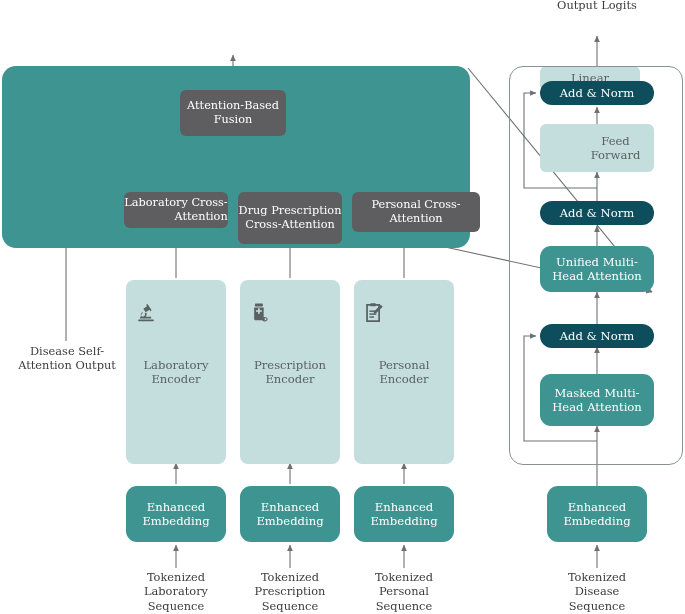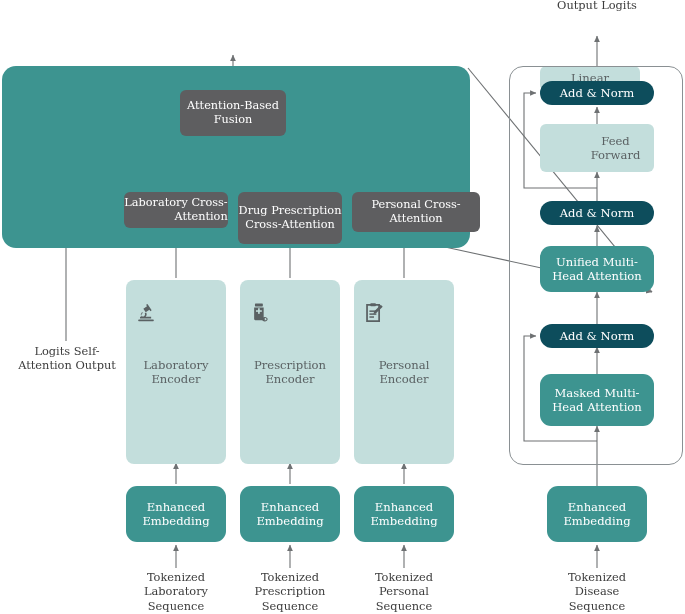--- a/index.html
+++ b/index.html
@@ -161,21 +161,21 @@
   <div class="node box-gray" style="left:180px; top:90px; width:106px; height:46px;">Attention-Based
 Fusion</div>
 
   <div class="node box-gray" style="left:124px; top:192px; width:104px; height:36px;text-align:right;">Laboratory Cross-
 Attention</div>
   <div class="node box-gray" style="left:238px; top:192px; width:104px; height:52px;">Drug Prescription
 Cross-Attention</div>
   <div class="node box-gray" style="left:352px; top:192px; width:128px; height:40px;">Personal Cross-
 Attention</div>
 
-  <div class="plain-label" style="left:6px; top:344px; width:122px;">Logits Self-
+  <div class="plain-label" style="left:6px; top:344px; width:122px;">Disease Self-
 Attention Output</div>
 
   <div class="node box-encoder" style="left:126px; top:280px; width:100px; height:184px;">
     <span class="enc-icon">
       <svg width="22" height="24" viewBox="0 0 24 24" fill="currentColor">
         <path d="M13.6 2.1l-1.5 1.0 1.0 1.5 -4.0 2.7 2.6 3.9 4.0-2.7 1.0 1.5 1.5-1.0 -4.6-6.9z"></path>
         <path d="M9.0 11.4c-1.8 1.2-2.6 3.1-2.1 4.8h-1.4v1.7h12.1v-1.7h-6.0c1.3-1.4 1.5-3.3 0.5-4.8l-1.5 1.0c0.7 1.0 0.4 2.4-0.7 3.1s-2.5 0.5-3.2-0.5 -0.4-2.4 0.7-3.1l-0.4-0.5z"></path>
         <rect x="3.5" y="19.0" width="17" height="1.9" rx="0.8"></rect>
       </svg>
     </span>

